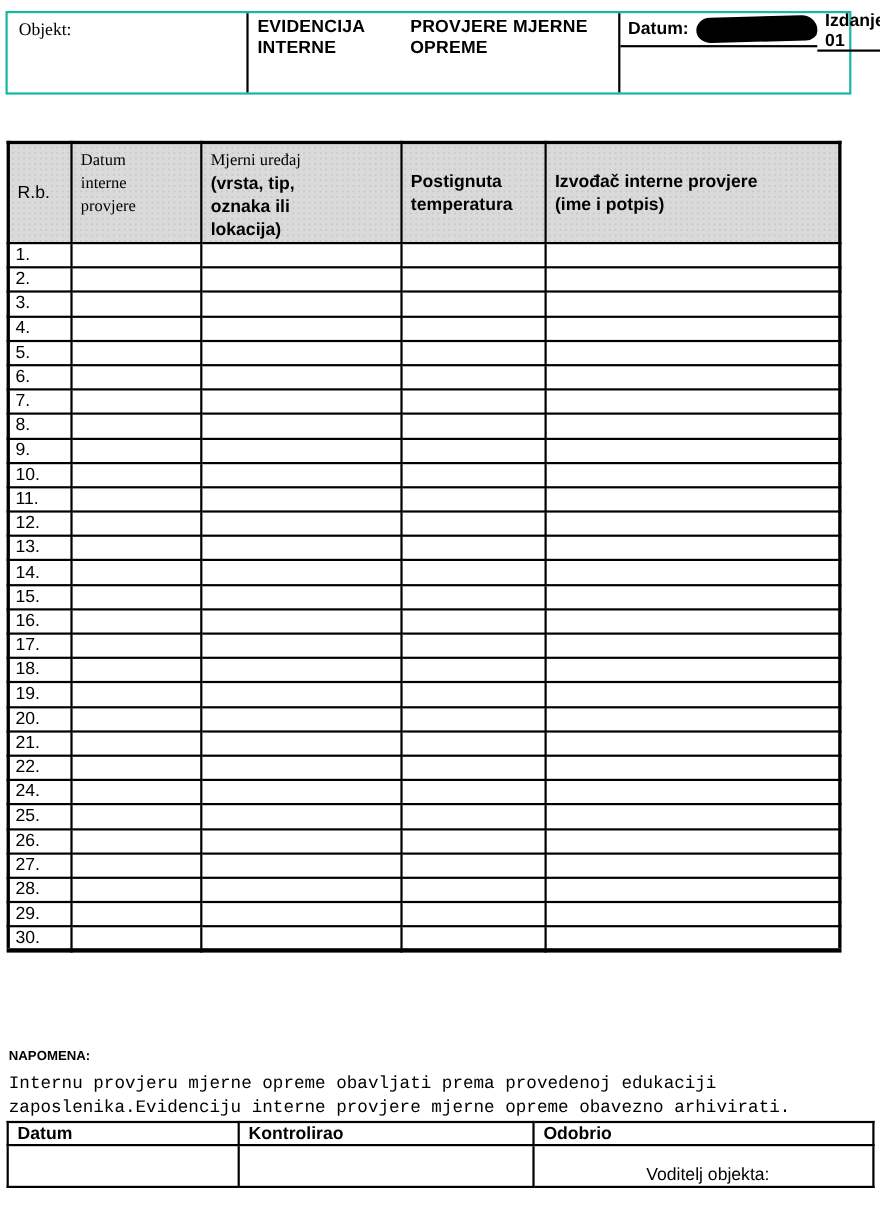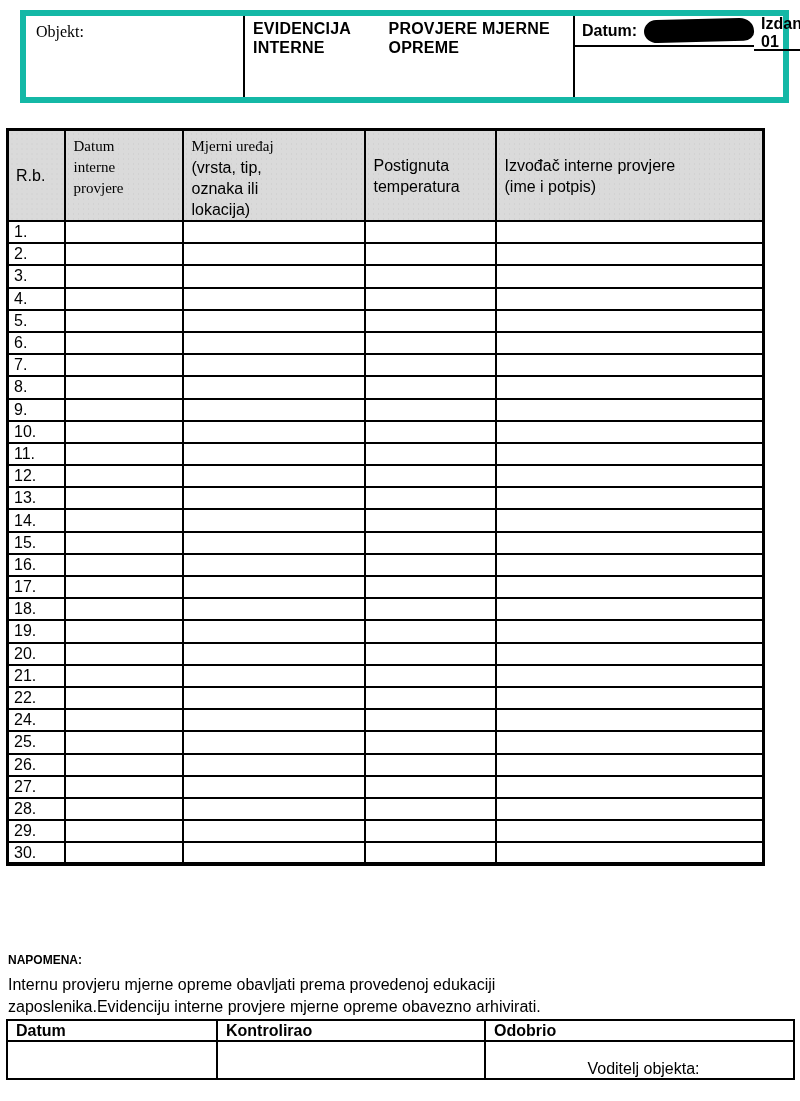--- a/index.html
+++ b/index.html
@@ -5,22 +5,22 @@
 <style>
   * { margin:0; padding:0; box-sizing:border-box; }
   html,body { background:#ffffff; }
   body {
     width:800px; height:1101px; position:relative; overflow:hidden;
     font-family:"Liberation Sans", sans-serif; color:#000;
   }
 
   
   .header-box {
-    position:absolute; left:20px; top:10px; width:769px; height:93px;
-    border:6px solid #14b8a6; display:flex;
+    position:absolute; left:5px; top:10px; width:769px; height:76px;
+    border:2px solid #14b8a6; display:flex;
   }
   .cell-objekt {
     width:219px; border-right:2px solid #000;
     font-family:"Liberation Serif", serif; font-size:16px;
     padding:7px 0 0 10px;
   }
   .cell-title {
     flex:1; border-right:2px solid #000;
     display:flex; flex-direction:row; justify-content:center;
     padding-left:8px; padding-top:3px;
@@ -46,29 +46,29 @@
   .main-table th, .main-table td { border:2px solid #000; }
   .main-table thead th {
     background-color:#dadada;
     background-image:radial-gradient(#c9c9c9 0.8px, transparent 0.9px);
     background-size:5px 5px;
     height:90px; text-align:left; font-weight:normal;
   }
   .th-rb { vertical-align:middle; padding-left:7px; font-weight:bold; font-size:16px; }
   .th-top { vertical-align:top; padding:5px 2px 0 8px; }
   .serif-line { display:block; font-family:"Liberation Serif", serif; font-size:15px; line-height:21px; font-weight:normal; }
-  .bold-line { display:block; font-size:16px; line-height:21px; font-weight:normal; }
+  .bold-line { display:block; font-size:16px; line-height:21px; font-weight:bold; }
   .th-mid { vertical-align:middle; padding-left:8px; }
   .main-table tbody td { height:22.2px; font-size:16px; }
   .rb-cell { padding-left:5px; }
 
   
   .napomena { position:absolute; left:8px; top:951px; width:770px; }
   .napomena .np-heading { font-weight:bold; font-size:12px; line-height:18px; margin-bottom:5px; }
-  .napomena .np-line { font-size:16px; line-height:22px; }
+  .napomena .np-line { font-size:16px; line-height:22px;font-family:Liberation Mono, monospace; }
 
   
   .approval-table {
     position:absolute; left:6px; top:1019px; width:787px;
     border-collapse:collapse; table-layout:fixed;
     border:2px solid #000;
   }
   .approval-table th, .approval-table td { border:2px solid #000; text-align:left; vertical-align:top; font-size:16px; }
   .approval-table thead th { height:20px; font-weight:bold; padding:1px 0 0 8px; }
   .approval-table tbody td { height:36px; padding:18px 0 0 8px;text-align:center; }

